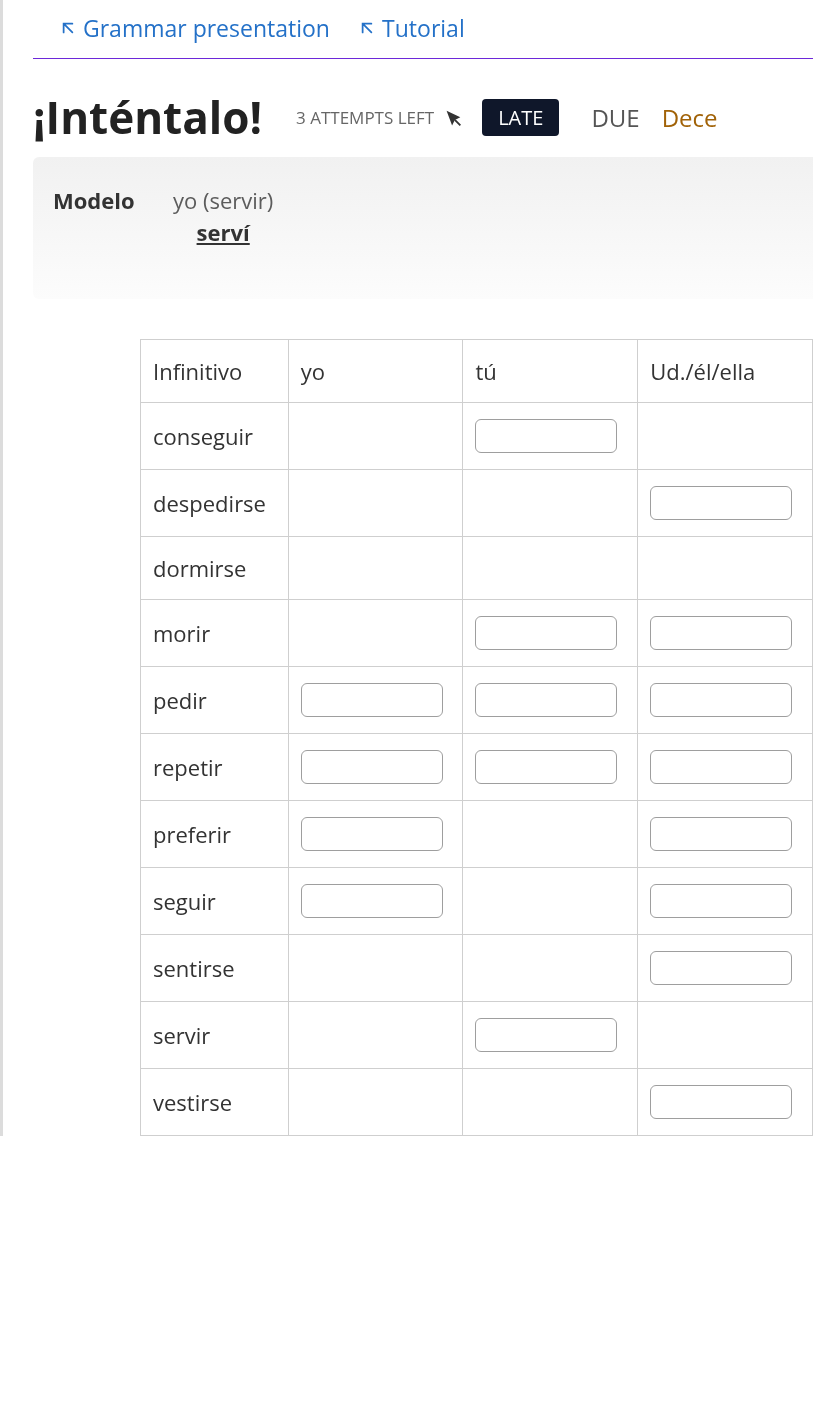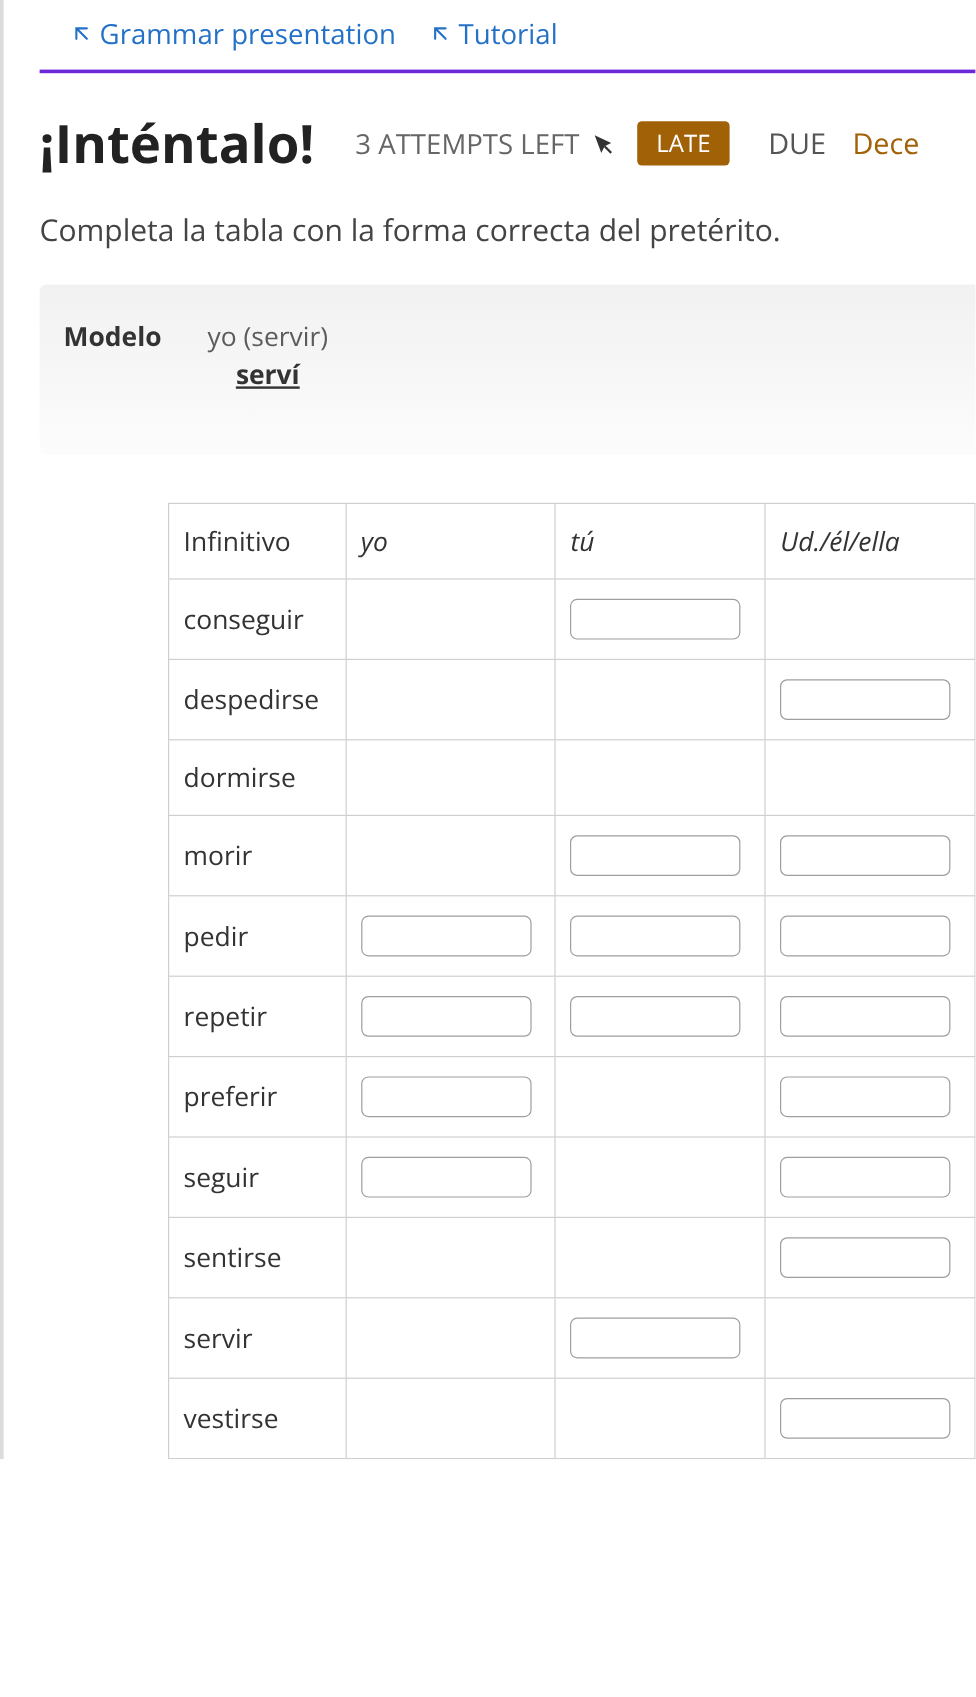--- a/index.html
+++ b/index.html
@@ -10,21 +10,21 @@
     width:813px;
     overflow:hidden;
   }
   .page{
     border-left:3px solid #dcdcdc;
     padding-left:30px;
     padding-top:8px;
   }
   .top-links{
     padding:4px 28px 14px 28px;
-    border-bottom:3px solid #6d28d9;
+    border-bottom:1px solid #6d28d9;
   }
   .top-links a{
     color:#2471c8;
     text-decoration:none;
     font-size:23px;
     margin-right:26px;
     display:inline-flex;
     align-items:center;
   }
   .arrow{
@@ -39,34 +39,34 @@
     flex-wrap:nowrap;
     padding:28px 12px 10px 0;
   }
   h1.title{
     font-size:44px;
     font-weight:700;
     margin:0 34px 0 0;
     color:#222;
   }
   .attempts{
-    font-size:23px;
+    font-size:17px;
     color:#666;
     margin-right:8px;
     white-space:nowrap;
   }
   .mouse-icon{
     width:22px;height:22px;
     display:inline-block;
     margin-right:18px;
     position:relative;
     top:2px;
   }
   .badge{
-    background:#a16207;
+    background:#0f172a;
     color:#fff;
     font-size:20px;
     padding:5px 16px;
     border-radius:4px;
     font-weight:500;
     margin-right:32px;
   }
   .due-label{
     font-size:24px;
     color:#555;
@@ -121,21 +121,21 @@
     padding:16px 12px;
     text-align:left;
     font-size:22px;
     color:#333;
     vertical-align:middle;
   }
   table.exercise th{
     font-weight:400;
   }
   .col-inf{width:148px;}
-  .col-p{width:170px;font-style:italic;}
+  .col-p{width:170px;}
   .blank{
     width:128px;
     height:28px;
     border:1px solid #9e9e9e;
     border-radius:6px;
     background:#fff;
     display:block;
     font-size:18px;
     padding:2px 6px;
     box-sizing:content-box;
@@ -173,21 +173,20 @@
       <svg viewBox="0 0 24 24" width="22" height="22">
           <path d="M5 3 L11 19 L14 13 L20 10 Z" fill="#333"></path>
           <line x1="14" y1="13" x2="20" y2="19" stroke="#333" stroke-width="2"></line>
         </svg>
     </span>
     <span class="badge">LATE</span>
     <span class="due-label">DUE</span>
     <span class="due-date">Dece</span>
   </div>
 
-  <div class="instructions">Completa la tabla con la forma correcta del pretérito.</div>
 
   <div class="modelo-box">
     <div class="modelo-row">
       <div class="modelo-label">Modelo</div>
       <div class="modelo-body">
         <span>yo (servir)</span>
         <span class="modelo-answer">serví</span>
       </div>
     </div>
   </div>

